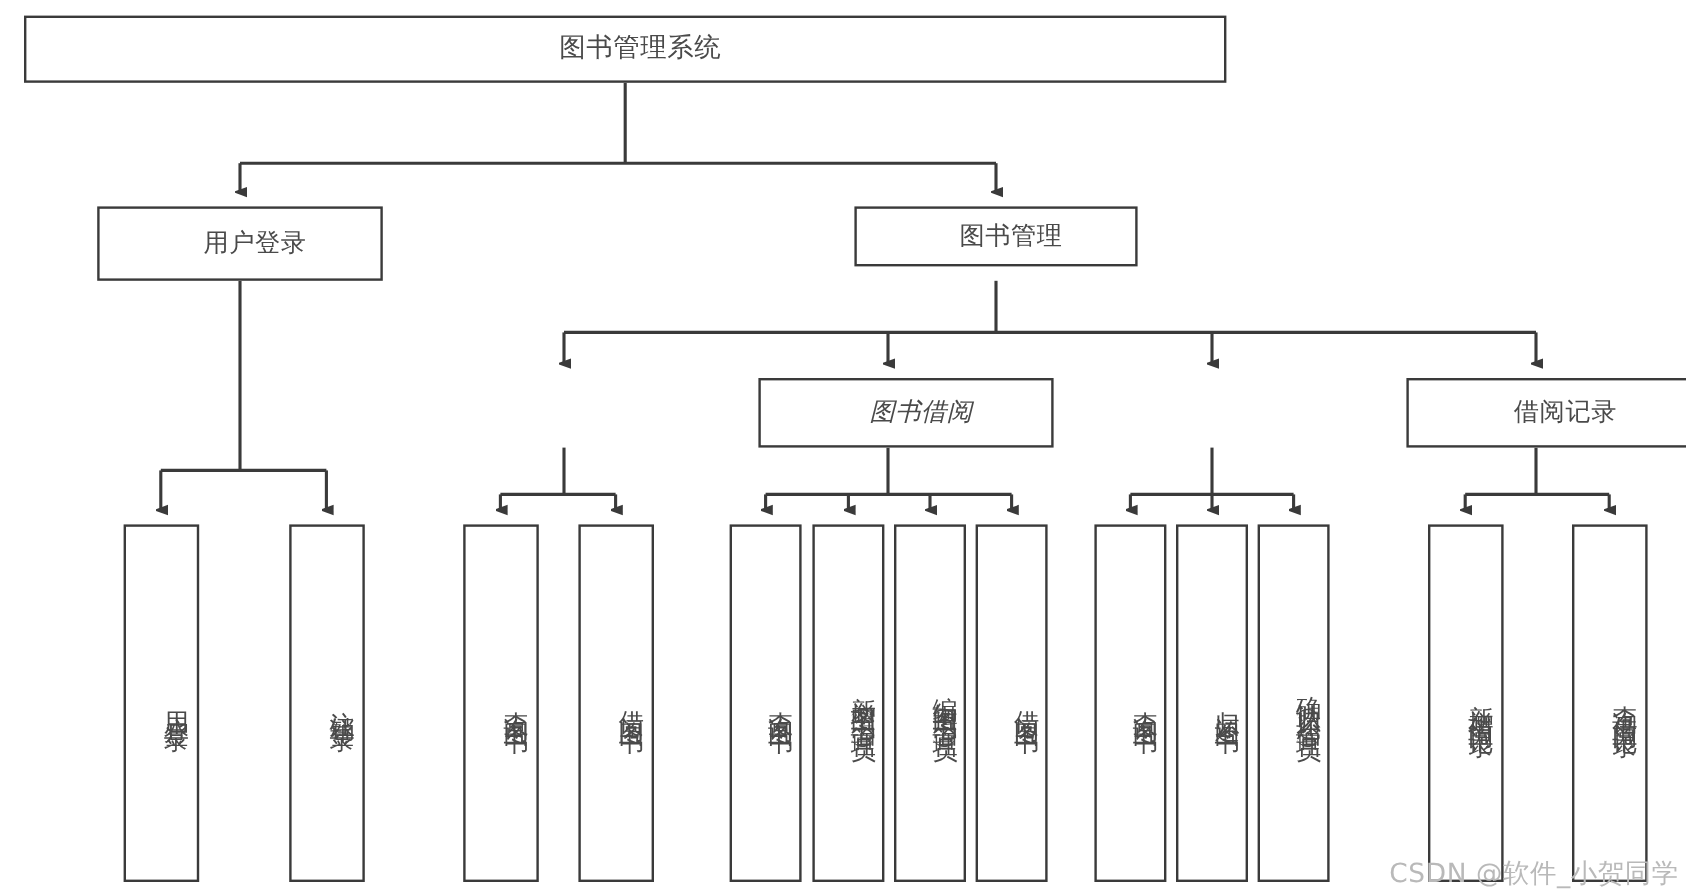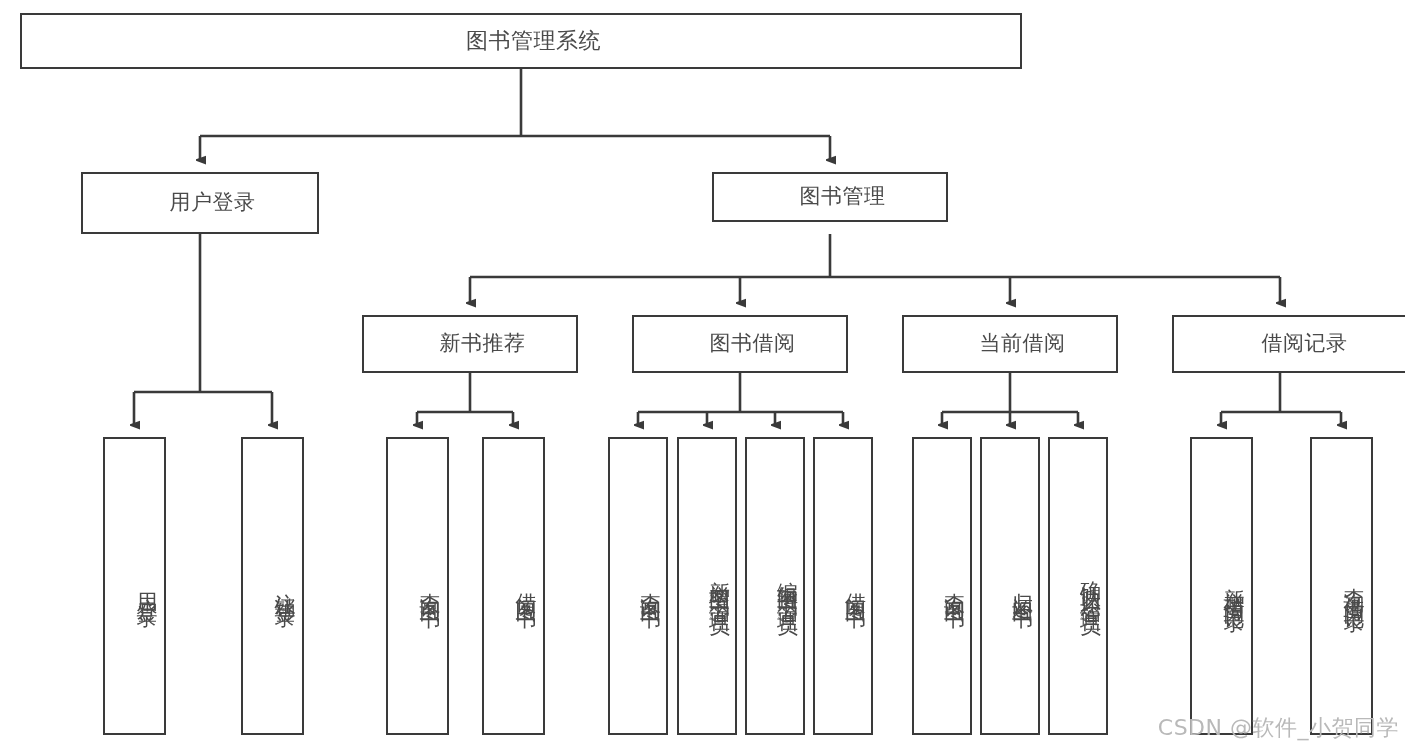--- a/index.html
+++ b/index.html
@@ -75,28 +75,22 @@
     <span class="lbl">图书管理系统</span>
   </div>
 
   <div class="node" style="left:81px;top:172px;width:238px;height:62px;">
     <span class="lbl">用户登录</span>
   </div>
   <div class="node" style="left:712px;top:172px;width:236px;height:50px;">
     <span class="lbl">图书管理</span>
   </div>
 
-  <div class="node" style="left:362px;top:315px;width:216px;height:58px;">
-    <span class="lbl">新书推荐</span>
-  </div>
-  <div class="node" style="left:632px;top:315px;width:216px;height:58px;">
+  <div class="node" style="left:632px;top:315px;width:246px;height:58px;font-style:italic;">
     <span class="lbl">图书借阅</span>
-  </div>
-  <div class="node" style="left:902px;top:315px;width:216px;height:58px;">
-    <span class="lbl">当前借阅</span>
   </div>
   <div class="node" style="left:1172px;top:315px;width:240px;height:58px;">
     <span class="lbl">借阅记录</span>
   </div>
 
   <div class="node leaf" style="left:103px;top:437px;width:63px;height:298px;">
     <span class="lbl">用户登录</span>
   </div>
   <div class="node leaf" style="left:241px;top:437px;width:63px;height:298px;">
     <span class="lbl">注销登录</span>

